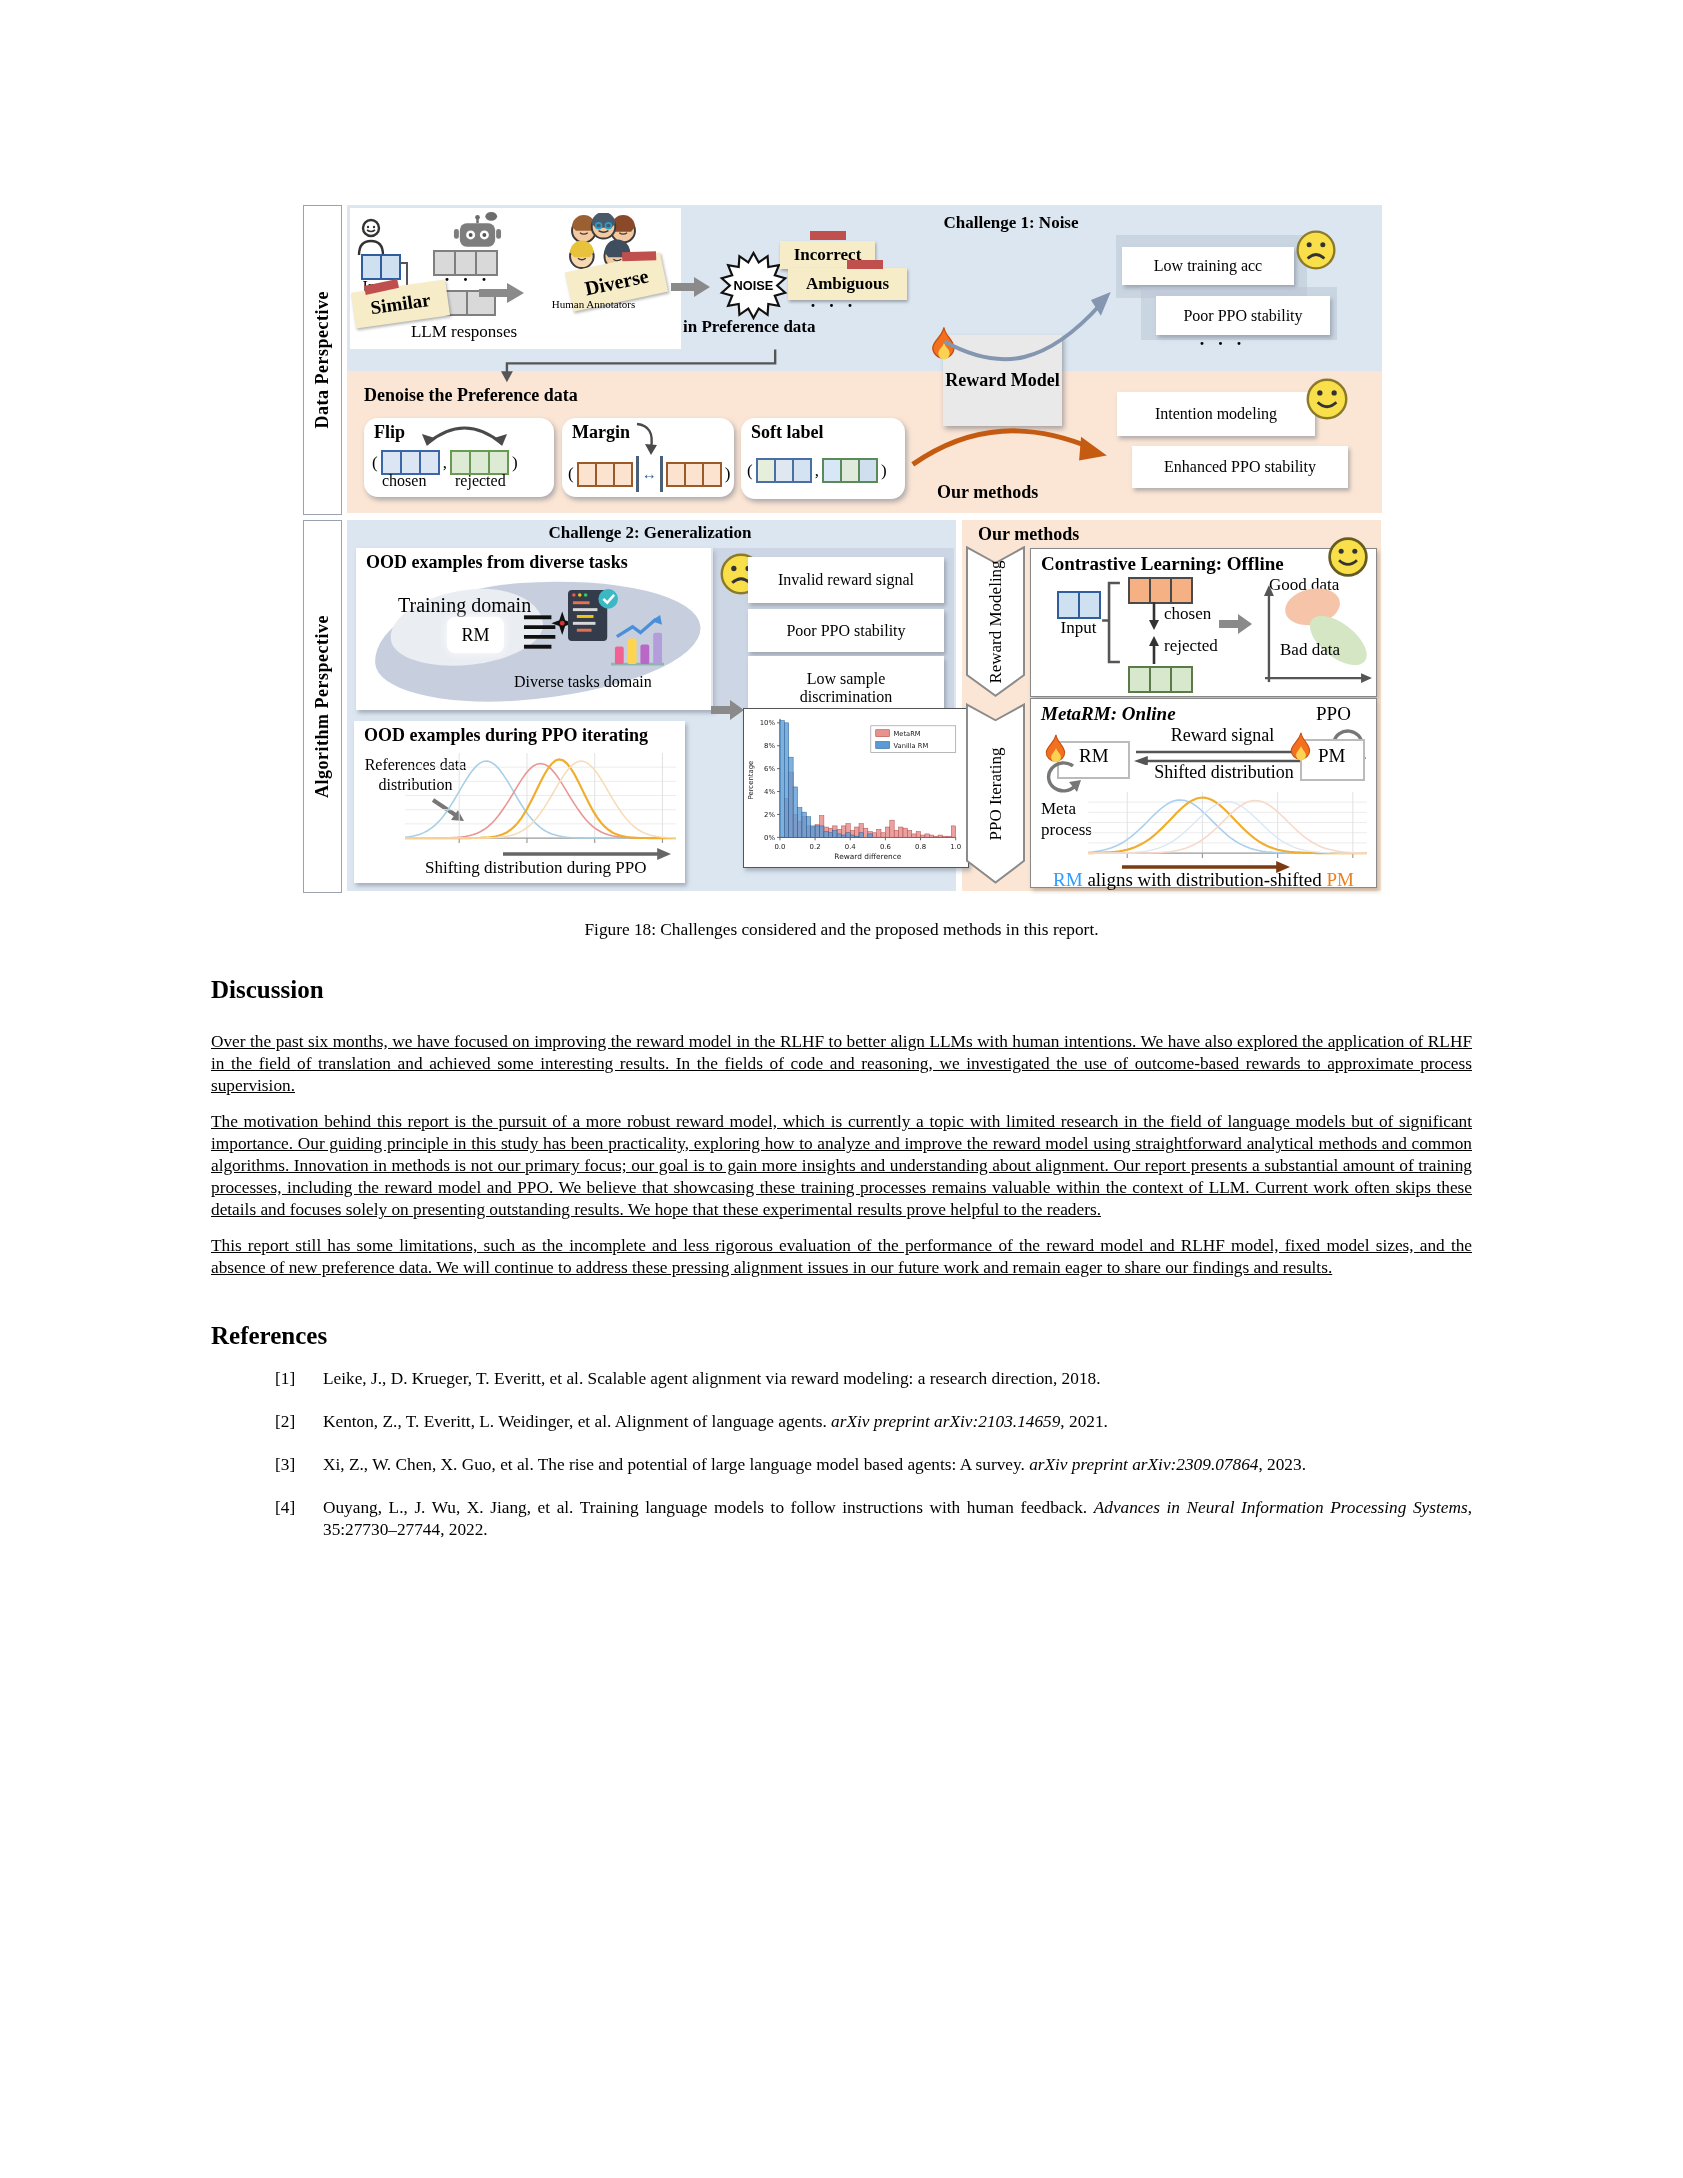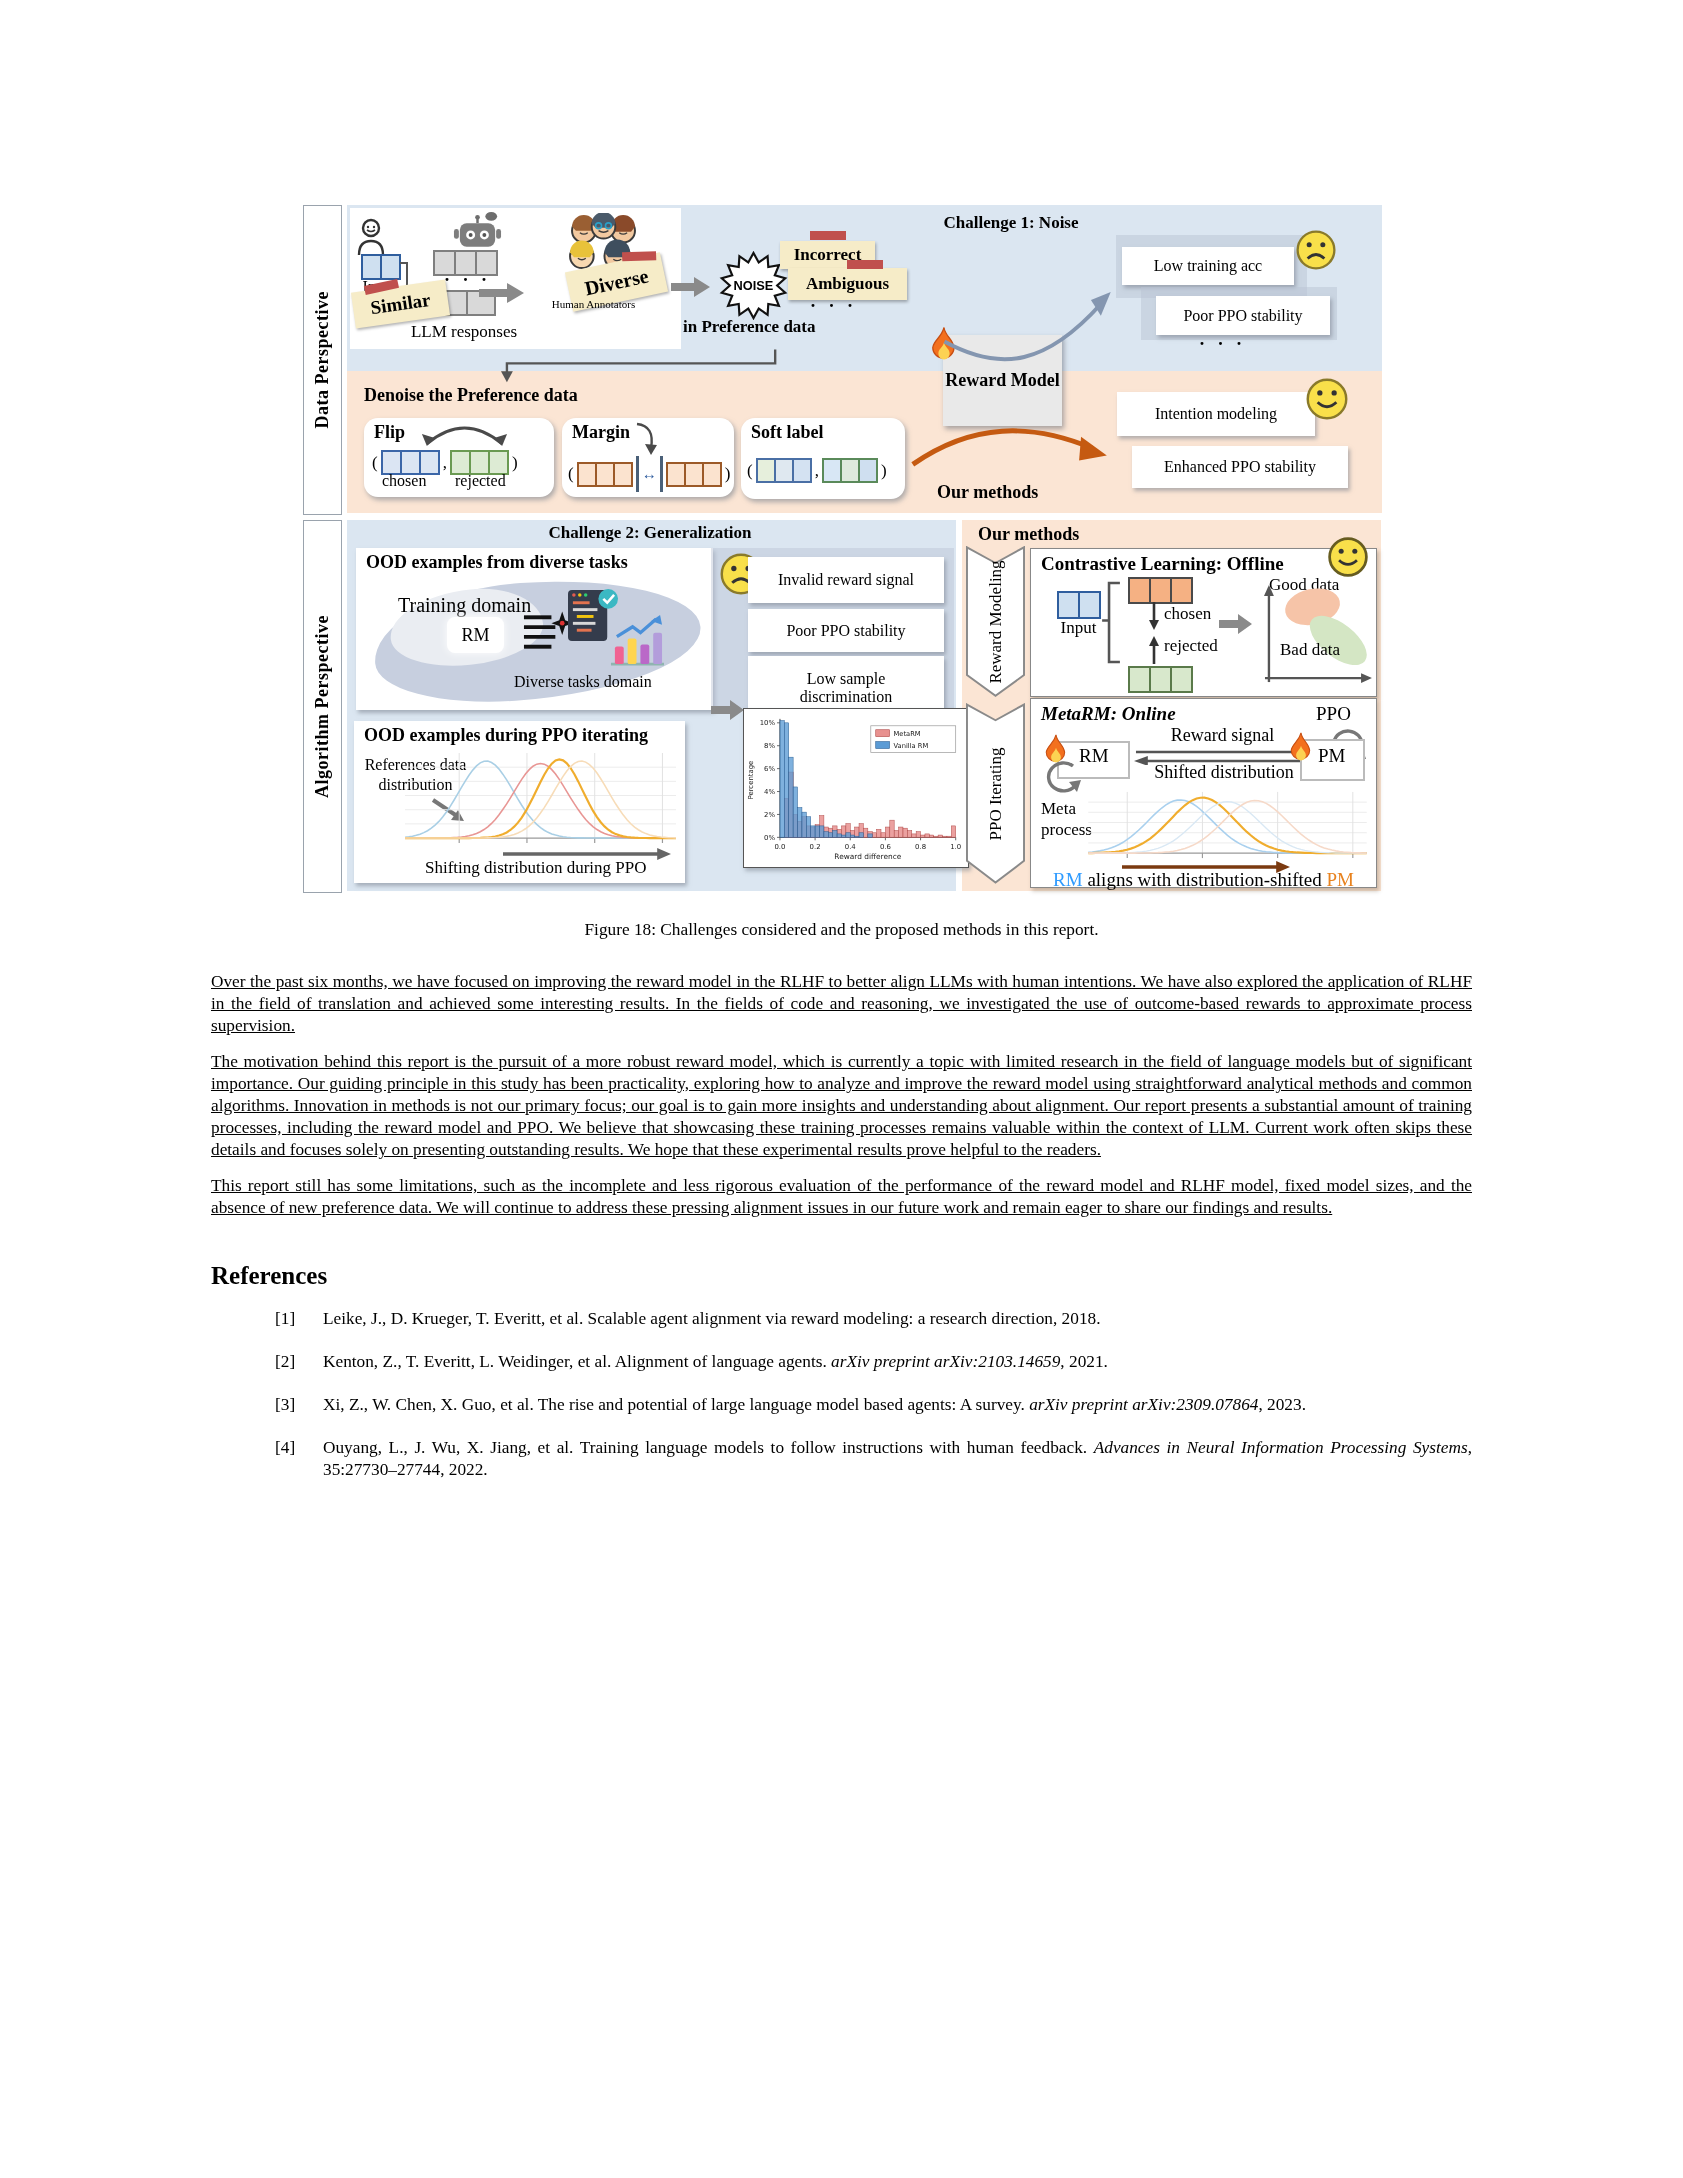--- a/index.html
+++ b/index.html
@@ -607,20 +607,21 @@
       <polygon points="816,88 796,96 806,112" fill="#8496b0"></polygon>
 
       <path d="M616 262 C676 220 736 220 798 246" fill="none" stroke="#c55a11" stroke-width="5"></path>
       <polygon points="812,253 786,234 784,258" fill="#c55a11"></polygon>
     </svg>
   </div>
 
   <div class="content">
     <div class="caption">Figure 18: Challenges considered and the proposed methods in this report.</div>
 
+    <div class="h1">Discussion</div>
     <div class="para first">Over the past six months, we have focused on improving the reward model in the RLHF to better align LLMs with human intentions. We have also explored the application of RLHF in the field of translation and achieved some interesting results. In the fields of code and reasoning, we investigated the use of outcome-based rewards to approximate process supervision.</div>
     <div class="para">The motivation behind this report is the pursuit of a more robust reward model, which is currently a topic with limited research in the field of language models but of significant importance. Our guiding principle in this study has been practicality, exploring how to analyze and improve the reward model using straightforward analytical methods and common algorithms. Innovation in methods is not our primary focus; our goal is to gain more insights and understanding about alignment. Our report presents a substantial amount of training processes, including the reward model and PPO. We believe that showcasing these training processes remains valuable within the context of LLM. Current work often skips these details and focuses solely on presenting outstanding results. We hope that these experimental results prove helpful to the readers.</div>
     <div class="para">This report still has some limitations, such as the incomplete and less rigorous evaluation of the performance of the reward model and RLHF model, fixed model sizes, and the absence of new preference data. We will continue to address these pressing alignment issues in our future work and remain eager to share our findings and results.</div>
 
     <div class="h1" style="margin-top:46px;">References</div>
 
     <div class="refitem">
       <div class="refmark">[1]</div>
       <div class="reftext"><span>Leike, J., D. Krueger, T. Everitt, et al. Scalable agent alignment via reward modeling: a research direction, 2018.</span><span class="em"></span><span></span></div>
     </div>

